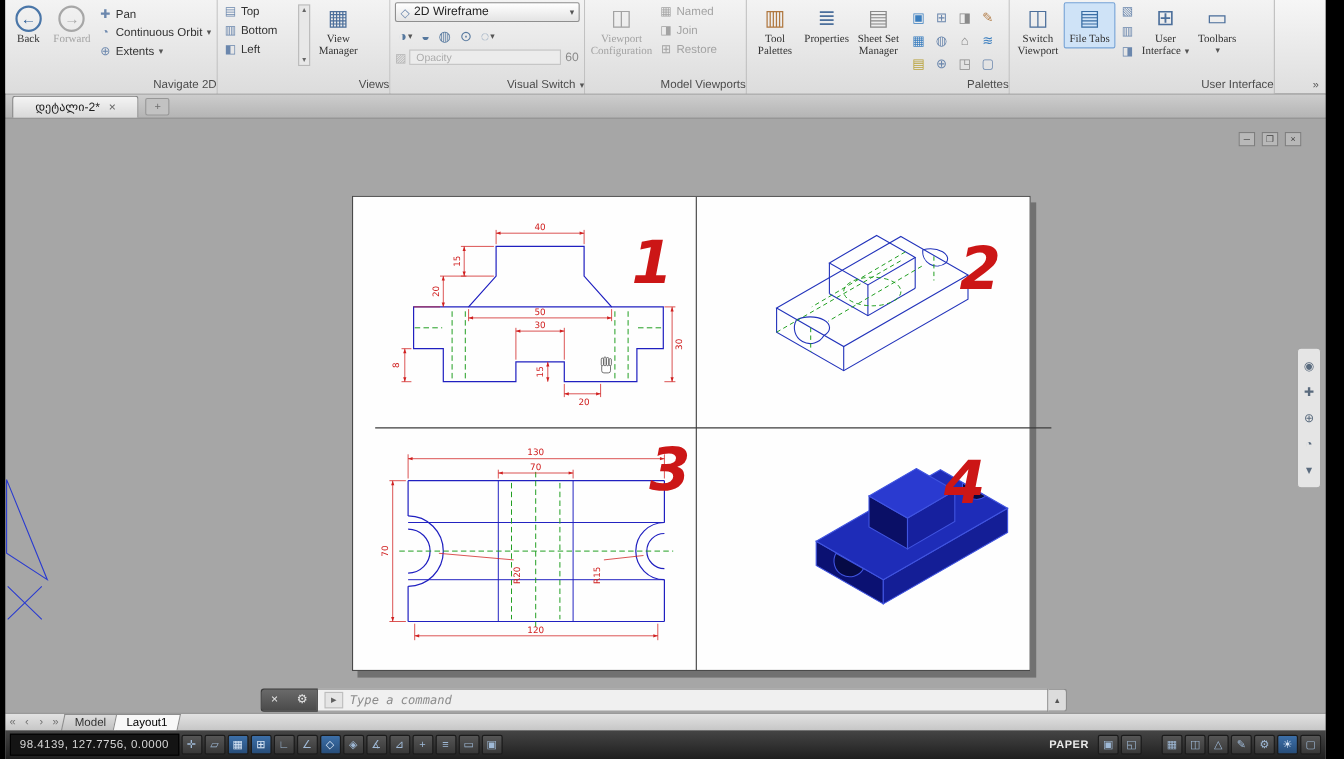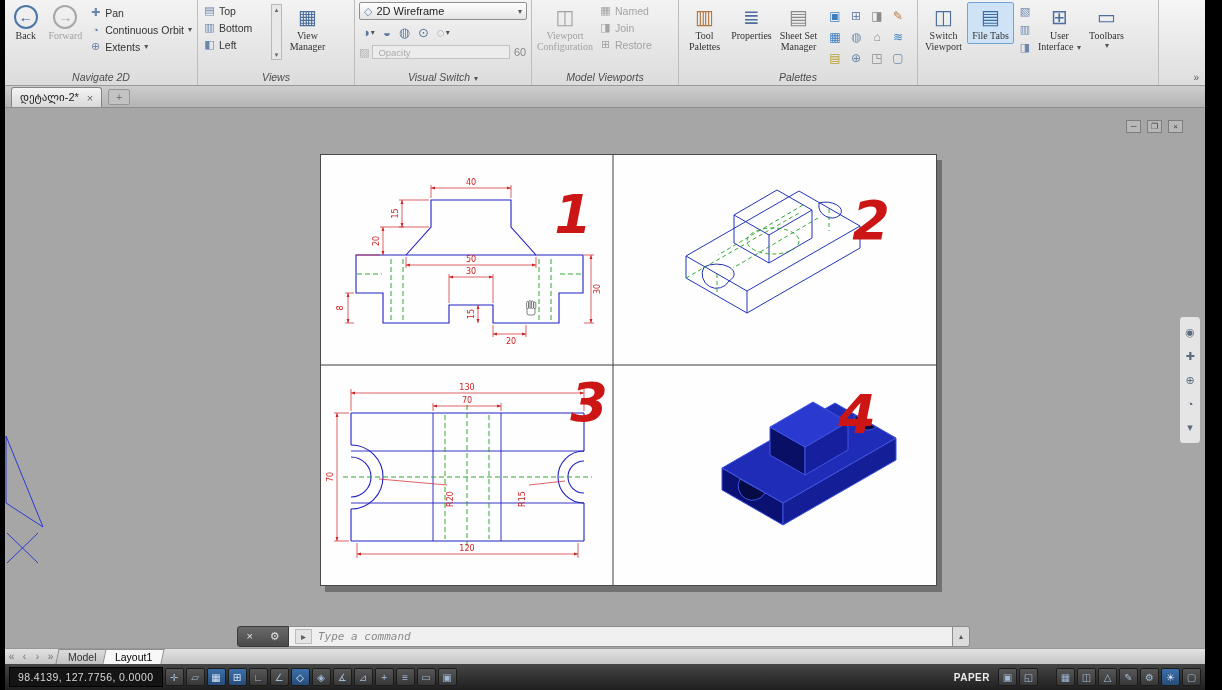--- a/index.html
+++ b/index.html
@@ -5,21 +5,21 @@
   html,body{margin:0;padding:0;background:#000;}
   *{box-sizing:border-box;}
   body{font-family:"Liberation Sans","DejaVu Sans",sans-serif;}
   .screen{position:relative;width:1222px;height:690px;background:#000;overflow:hidden;}
   .app{position:absolute;left:5px;top:0;width:1200px;height:690px;background:#a6a6a6;}
 
   
   .ribbon{position:absolute;left:0;top:0;width:1200px;height:86px;background:linear-gradient(#f6f6f6,#dedede);border-bottom:1px solid #9a9a9a;display:flex;}
   .panel{display:flex;flex-direction:column;border-right:1px solid #bdbdbd;background:linear-gradient(#f3f3f3,#dcdcdc);}
   .panel-body{flex:1;display:flex;align-items:flex-start;padding:2px 2px;}
-  .panel-label{height:15px;font-size:10.5px;color:#4c4c4c;text-align:center;line-height:14px;white-space:nowrap;font-style:italic;}
+  .panel-label{height:15px;font-size:10.5px;color:#4c4c4c;text-align:right;line-height:14px;white-space:nowrap;}
   .bigbtn{display:flex;flex-direction:column;align-items:center;width:47px;padding:2px 0;text-align:center;border:1px solid transparent;border-radius:2px;cursor:default;}
   .bicon{font-size:20px;line-height:24px;height:25px;color:#4c6f9b;}
   .blabel{font-size:10px;line-height:11px;color:#333;font-family:Liberation Serif, serif;}
   .minibtn{display:flex;align-items:center;gap:3px;height:17px;padding:0 3px;font-size:10.5px;color:#333;border-radius:2px;white-space:nowrap;}
   .micon{font-size:11px;color:#6b87ad;width:13px;text-align:center;}
   .dd{font-size:8px;color:#555;margin-left:1px;}
   .dis, .dis .blabel, .dis .micon, .dis .bicon, .dis .dd{color:#a3a3a3 !important;}
   .col{display:flex;flex-direction:column;justify-content:center;}
   .circle-icon{width:24px;height:24px;border:2px solid #4a76a8;border-radius:50%;font-size:14px;line-height:20px;text-align:center;color:#2c5d96;margin-bottom:1px;}
   .circle-icon.gray{border-color:#a7a7a7;color:#a7a7a7;}
@@ -32,29 +32,29 @@
   .op-row{display:flex;align-items:center;gap:3px;margin-top:3px;width:168px;}
   .op-slider{flex:1;height:14px;background:#ececec;border:1px solid #c2c2c2;color:#ababab;font-size:9.5px;display:flex;align-items:center;padding-left:5px;}
   .op-val{font-size:11px;color:#8a8a8a;width:14px;text-align:center;}
   .pal-grid{display:grid;grid-template-columns:repeat(4,20px);grid-auto-rows:20px;gap:1px;margin:4px 0 0 3px;}
   .pal-cell{display:flex;align-items:center;justify-content:center;font-size:12px;border:1px solid transparent;border-radius:2px;}
   .active-tool{background:#cfe3f7;border:1px solid #76a3d6;border-radius:2px;}
   .ribbon-extra{flex:1;display:flex;align-items:flex-end;justify-content:flex-end;padding:0 6px 2px 0;font-size:10px;color:#555;}
 
   
   .tabbar{position:absolute;left:0;top:86px;width:1200px;height:22px;background:linear-gradient(#cdcdcd,#b4b4b4);display:flex;align-items:flex-end;padding-left:6px;border-bottom:1px solid #8e8e8e;}
-  .filetab{display:flex;align-items:center;gap:8px;height:20px;padding:0 8px;background:linear-gradient(#f4f4f4,#d9d9d9);border:1px solid #858585;border-bottom:none;border-radius:3px 3px 0 0;font-size:11px;color:#1d1d1d;}
+  .filetab{display:flex;align-items:center;gap:8px;height:20px;padding:0 20px;background:linear-gradient(#f4f4f4,#d9d9d9);border:1px solid #858585;border-bottom:none;border-radius:3px 3px 0 0;font-size:11px;color:#1d1d1d;}
   .filetab .x{font-size:11px;color:#666;}
   .newtab{display:flex;align-items:center;justify-content:center;width:22px;height:16px;margin:0 0 2px 6px;background:#c2c2c2;border:1px solid #979797;border-radius:2px;font-size:10px;color:#6e6e6e;}
 
   
   .canvas{position:absolute;left:0;top:108px;width:1200px;height:540px;background:#a6a6a6;overflow:hidden;}
   .winctl{position:absolute;right:22px;top:12px;display:flex;gap:6px;}
   .winctl span{width:15px;height:13px;background:#b8b8b8;border:1px solid #7e7e7e;font-size:8px;line-height:11px;text-align:center;color:#3c3c3c;}
-  .paper{position:absolute;left:315px;top:46px;width:617px;height:432px;background:#fefefe;border:1px solid #4a4a4a;box-shadow:5px 6px 0 rgba(70,70,70,0.55);}
+  .paper{position:absolute;left:315px;top:70px;width:617px;height:432px;background:#fefefe;border:1px solid #4a4a4a;box-shadow:5px 6px 0 rgba(70,70,70,0.55);padding-left:20px;}
   .navbar{position:absolute;right:4px;top:208px;width:22px;height:128px;background:rgba(234,234,234,0.92);border:1px solid #a5a5a5;border-radius:4px;display:flex;flex-direction:column;align-items:center;justify-content:space-around;padding:3px 0;}
   .navbar span{font-size:11px;color:#5a6b7e;}
   .fragment{position:absolute;left:0;top:325px;}
 
   
   .cmd{position:absolute;left:232px;top:518px;width:733px;height:21px;display:flex;align-items:stretch;}
   .cmd-left{display:flex;align-items:center;justify-content:space-around;width:52px;background:linear-gradient(#6a6a6a,#4a4a4a);border:1px solid #3a3a3a;border-radius:3px 0 0 3px;color:#e3e3e3;}
   .cmd-left .g{font-size:11px;line-height:11px;}
   .cmd-field{flex:1;display:flex;align-items:center;gap:6px;background:rgba(246,246,246,0.92);border:1px solid #8d8d8d;border-left:none;padding:0 6px;}
   .cmd-prompt-icon{font-size:10px;color:#5f5f5f;background:#e5e5e5;border:1px solid #bdbdbd;width:17px;text-align:center;height:15px;line-height:14px;}
@@ -291,20 +291,21 @@
           <span class="bicon">⊞</span>
           <span class="blabel">User</span>
           <span class="blabel"><span>Interface</span> <span class="dd">▾</span></span>
         </div>
         <div class="bigbtn">
           <span class="bicon">▭</span>
           <span class="blabel">Toolbars</span>
           <span class="dd">▾</span>
         </div>
       </div>
+      <div class="panel-label">User Interface</div>
     </div>
 
     <div class="ribbon-extra">
       <span>»</span>
     </div>
   </div>
 
   <div class="tabbar">
     <div class="filetab">
       <span>დეტალი-2*</span>

